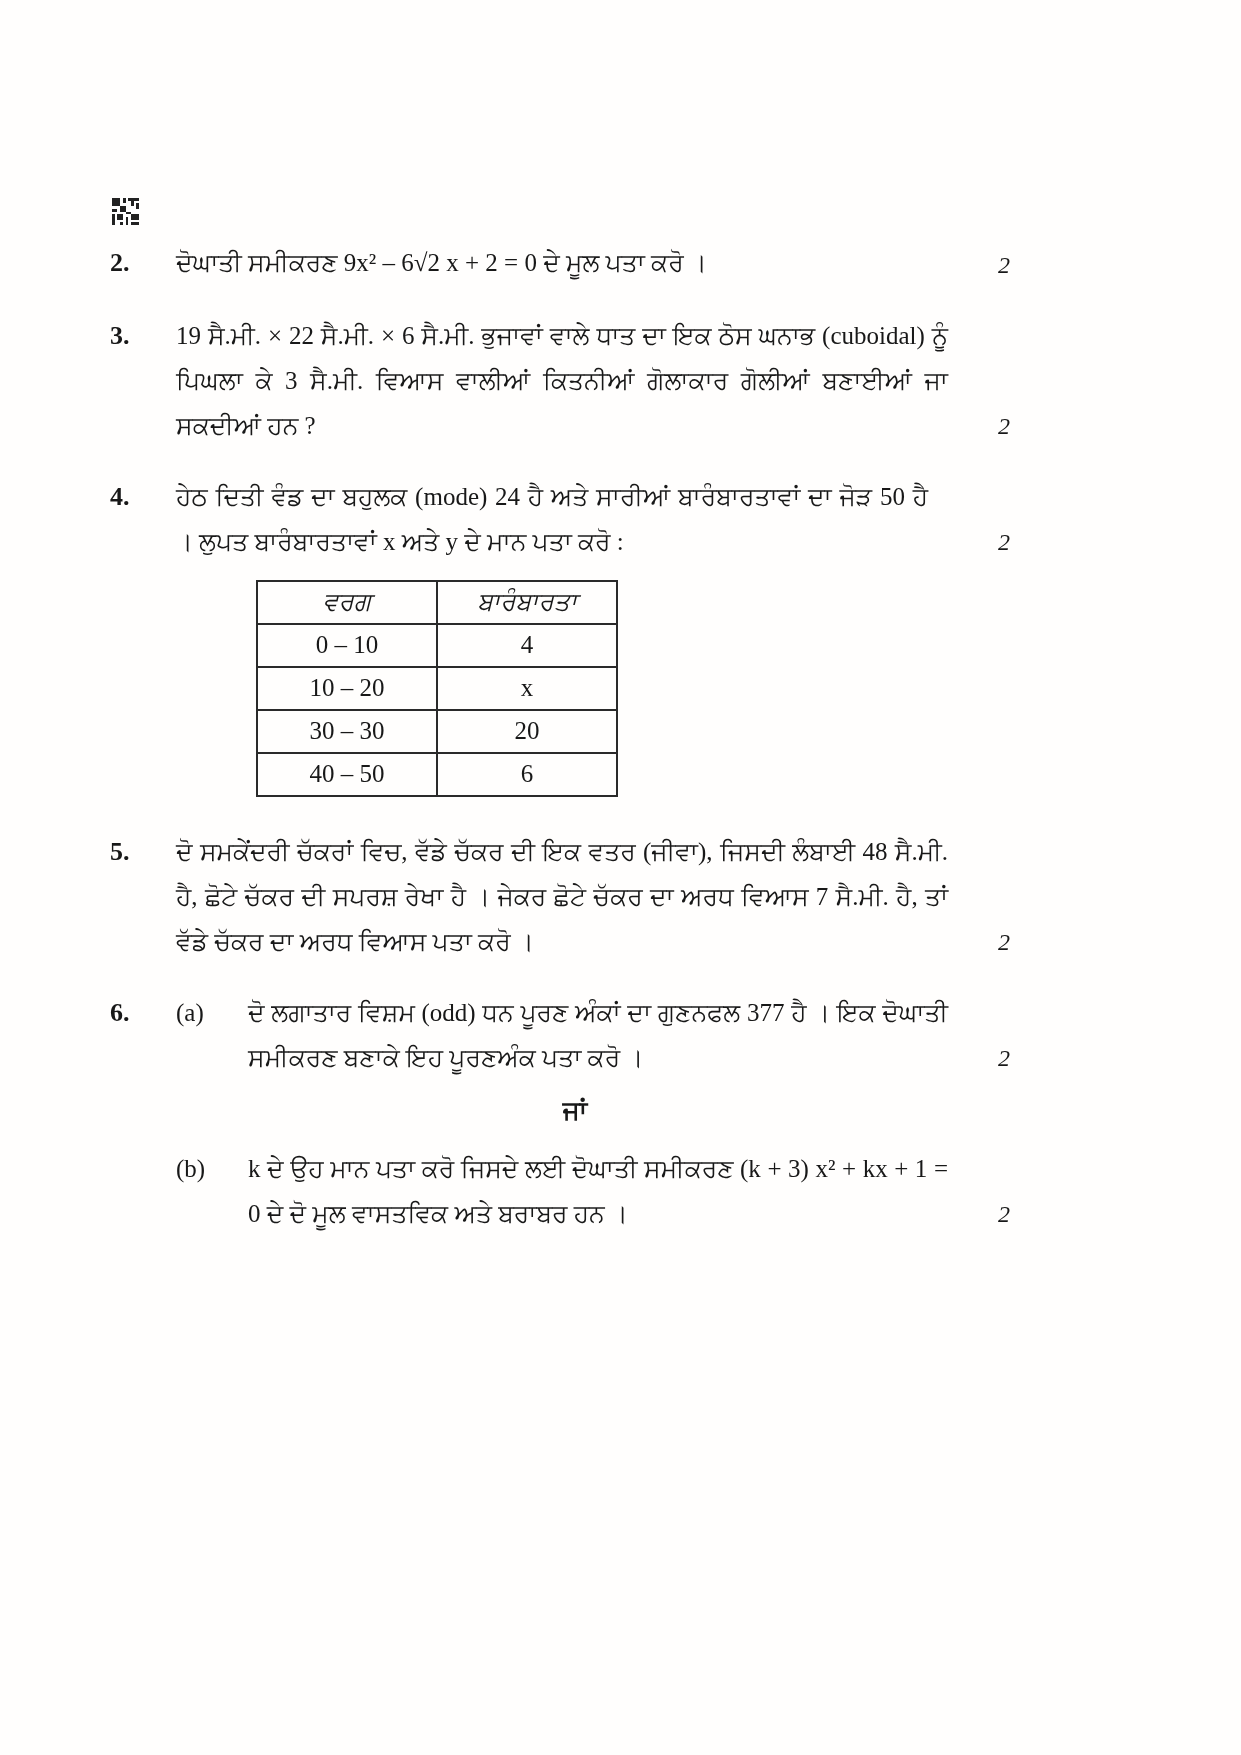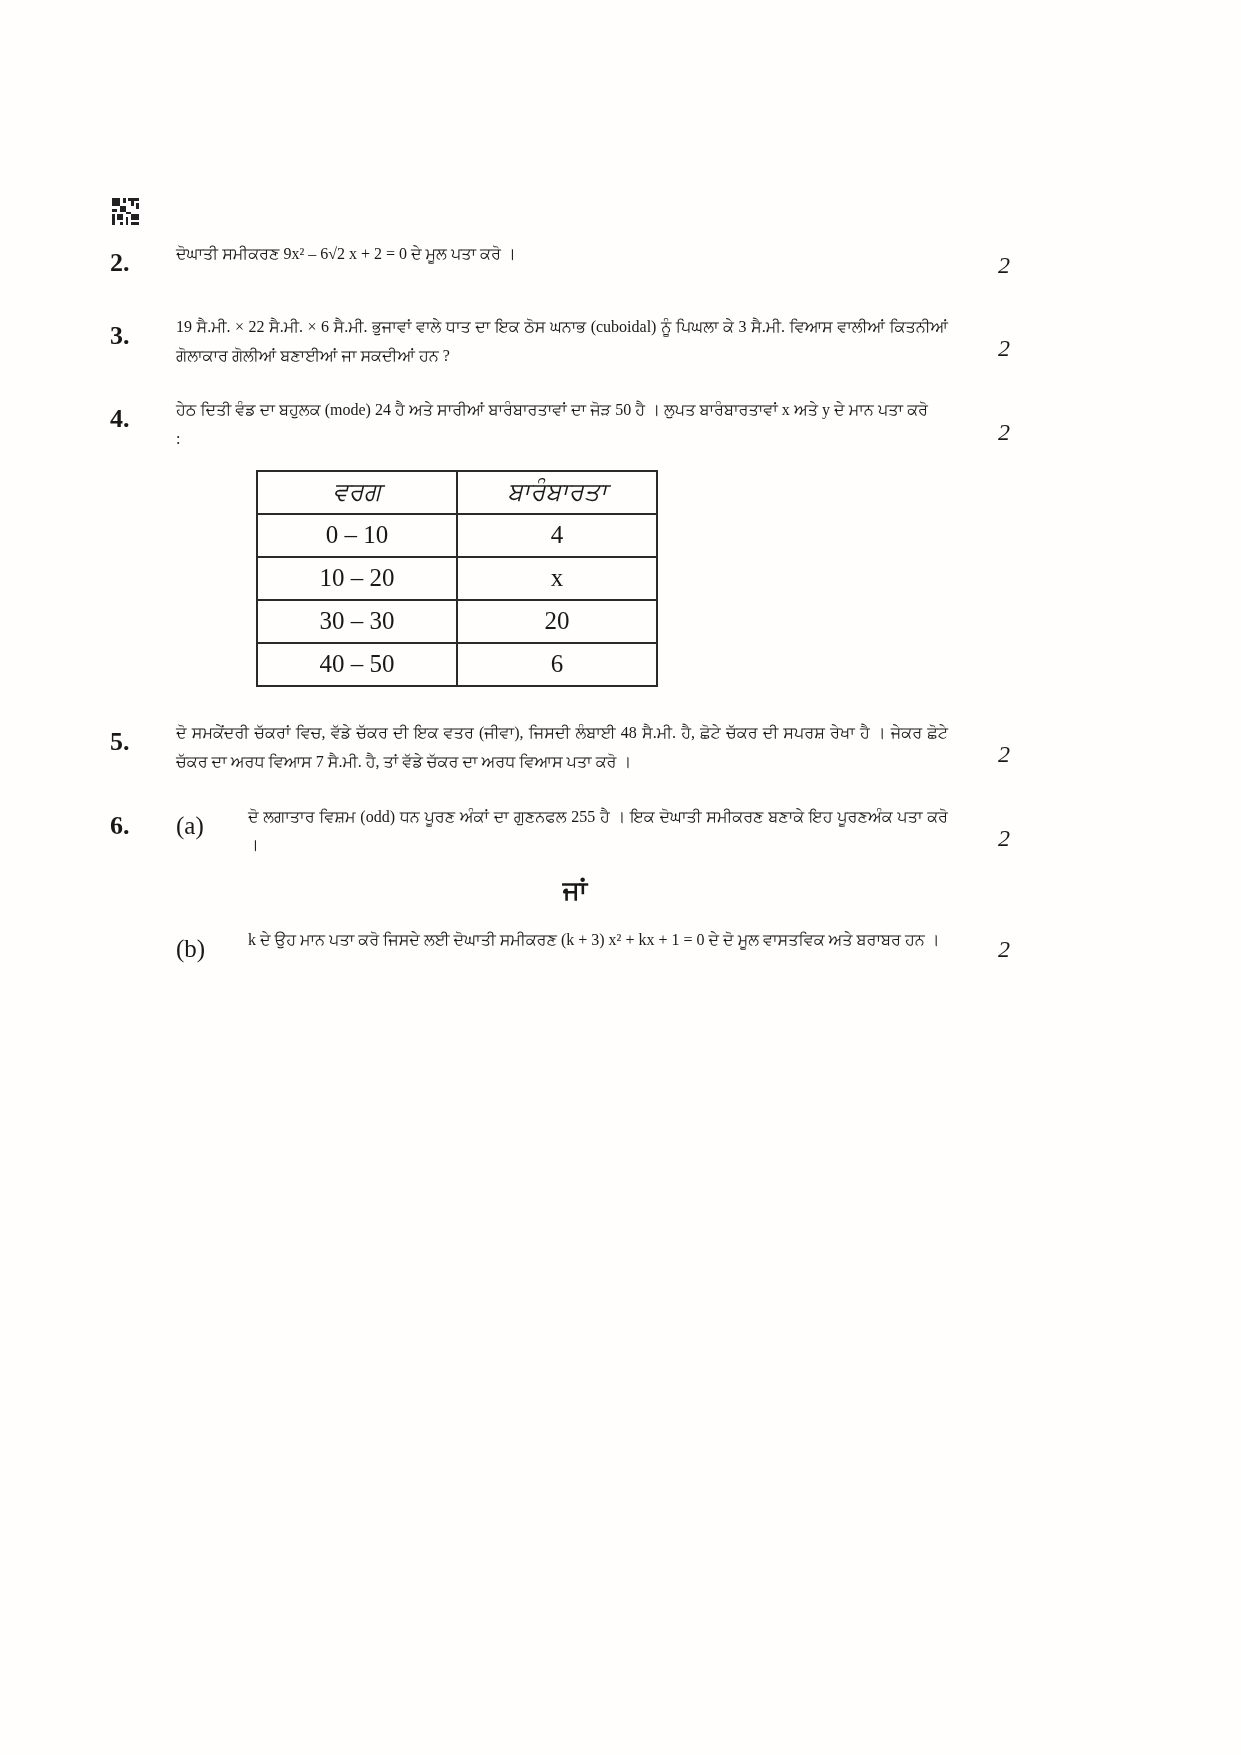--- a/index.html
+++ b/index.html
@@ -33,41 +33,41 @@
     font-weight: 700;
     font-size: 26px;
     line-height: 1.8;
   }
   .qbody { flex: 1; min-width: 0; }
   .introrow { display: flex; gap: 20px; }
   .subq { display: flex; }
   .sublabel { flex: none; width: 72px; font-size: 25px; line-height: 1.8; }
   .qtext {
     flex: 1;
-    font-size: 16px;
+    font-size: 25px;
     line-height: 1.8;
     text-align: justify;
     padding-right: 36px;
   }
   .qmarks {
     flex: none;
     width: 26px;
     font-size: 24px;
     font-style: italic;
     line-height: 1.8;
     text-align: right;
     align-self: flex-end;
   }
   .freq-table {
     border-collapse: collapse;
     margin: 16px 0 6px 80px;
   }
   .freq-table th, .freq-table td {
     border: 2px solid #2a2a2a;
-    width: 200px;
+    width: 180px;
     height: 43px;
     text-align: center;
     vertical-align: middle;
     font-size: 25px;
     padding: 0 6px;
     font-weight: 400;
   }
   .freq-table th { font-style: italic; }
   .or-row {
     text-align: center;
@@ -173,21 +173,21 @@
       <div class="qnum">5.</div>
       <div class="qtext">ਦੋ ਸਮਕੇਂਦਰੀ ਚੱਕਰਾਂ ਵਿਚ, ਵੱਡੇ ਚੱਕਰ ਦੀ ਇਕ ਵਤਰ (ਜੀਵਾ), ਜਿਸਦੀ ਲੰਬਾਈ 48 ਸੈ.ਮੀ. ਹੈ, ਛੋਟੇ ਚੱਕਰ ਦੀ ਸਪਰਸ਼ ਰੇਖਾ ਹੈ । ਜੇਕਰ ਛੋਟੇ ਚੱਕਰ ਦਾ ਅਰਧ ਵਿਆਸ 7 ਸੈ.ਮੀ. ਹੈ, ਤਾਂ ਵੱਡੇ ਚੱਕਰ ਦਾ ਅਰਧ ਵਿਆਸ ਪਤਾ ਕਰੋ ।</div>
       <div class="qmarks">2</div>
     </div>
 
     <div class="question">
       <div class="qnum">6.</div>
       <div class="qbody">
         <div class="subq">
           <div class="sublabel">(a)</div>
-          <div class="qtext">ਦੋ ਲਗਾਤਾਰ ਵਿਸ਼ਮ (odd) ਧਨ ਪੂਰਣ ਅੰਕਾਂ ਦਾ ਗੁਣਨਫਲ 255 ਹੈ । ਇਕ ਦੋਘਾਤੀ ਸਮੀਕਰਣ ਬਣਾਕੇ ਇਹ ਪੂਰਣਅੰਕ ਪਤਾ ਕਰੋ ।</div>
+          <div class="qtext">ਦੋ ਲਗਾਤਾਰ ਵਿਸ਼ਮ (odd) ਧਨ ਪੂਰਣ ਅੰਕਾਂ ਦਾ ਗੁਣਨਫਲ 377 ਹੈ । ਇਕ ਦੋਘਾਤੀ ਸਮੀਕਰਣ ਬਣਾਕੇ ਇਹ ਪੂਰਣਅੰਕ ਪਤਾ ਕਰੋ ।</div>
           <div class="qmarks">2</div>
         </div>
         <div class="or-row">ਜਾਂ</div>
         <div class="subq">
           <div class="sublabel">(b)</div>
           <div class="qtext">k ਦੇ ਉਹ ਮਾਨ ਪਤਾ ਕਰੋ ਜਿਸਦੇ ਲਈ ਦੋਘਾਤੀ ਸਮੀਕਰਣ (k + 3) x² + kx + 1 = 0 ਦੇ ਦੋ ਮੂਲ ਵਾਸਤਵਿਕ ਅਤੇ ਬਰਾਬਰ ਹਨ ।</div>
           <div class="qmarks">2</div>
         </div>
       </div>
     </div>

